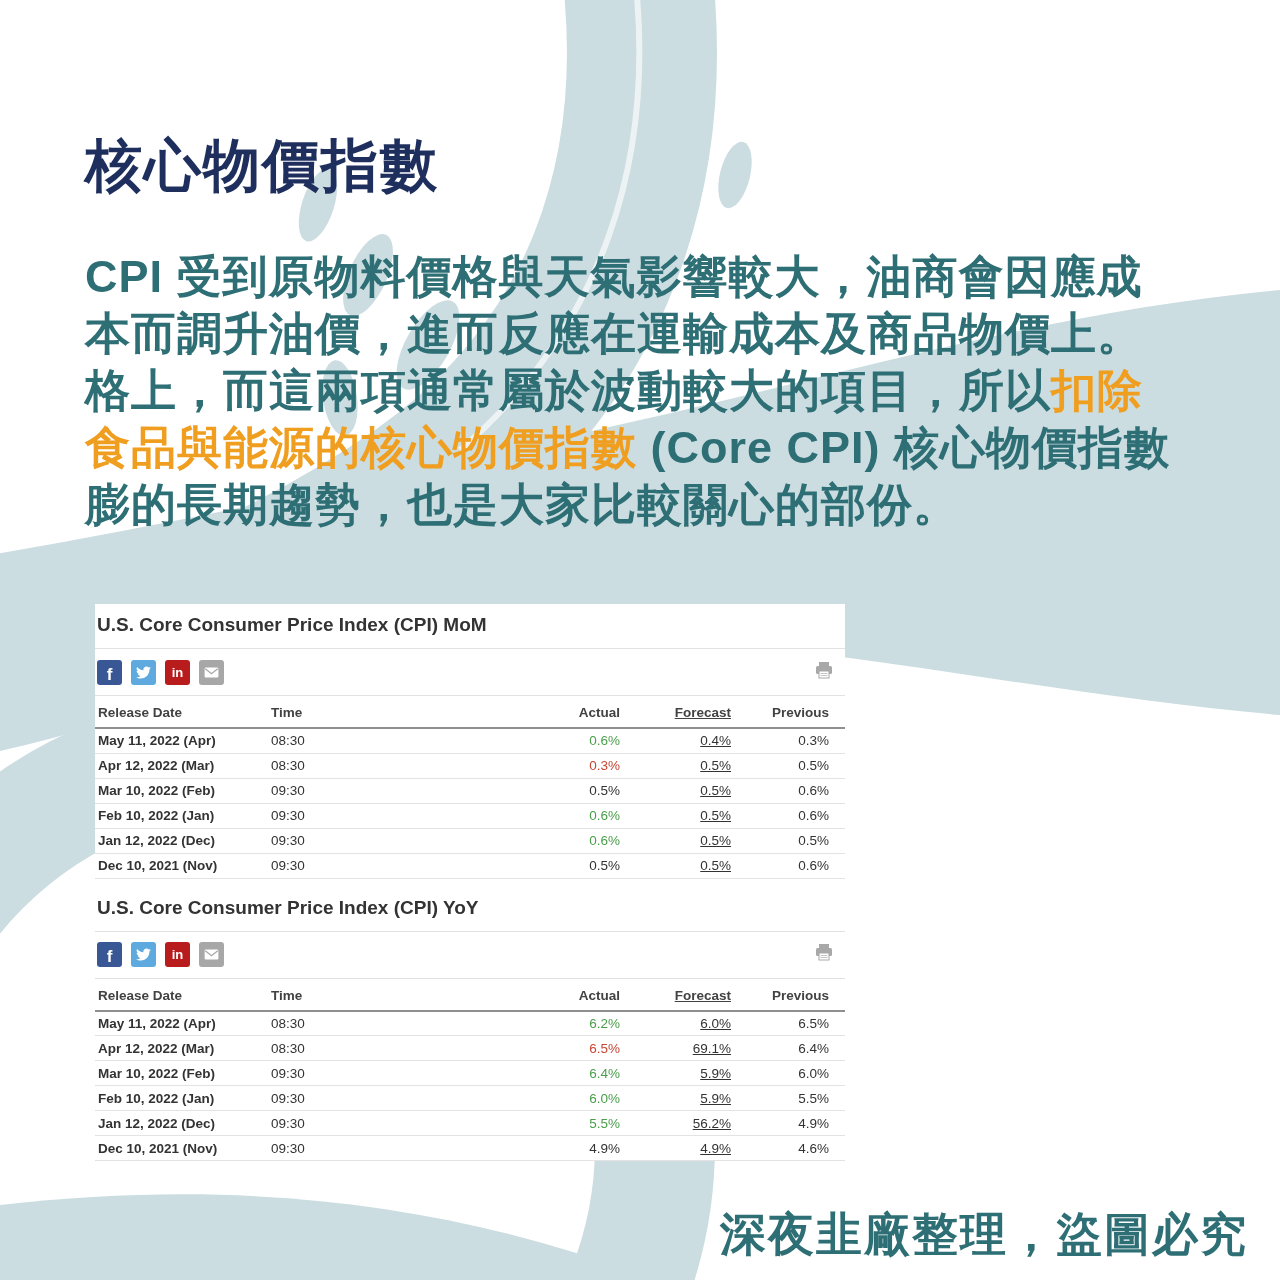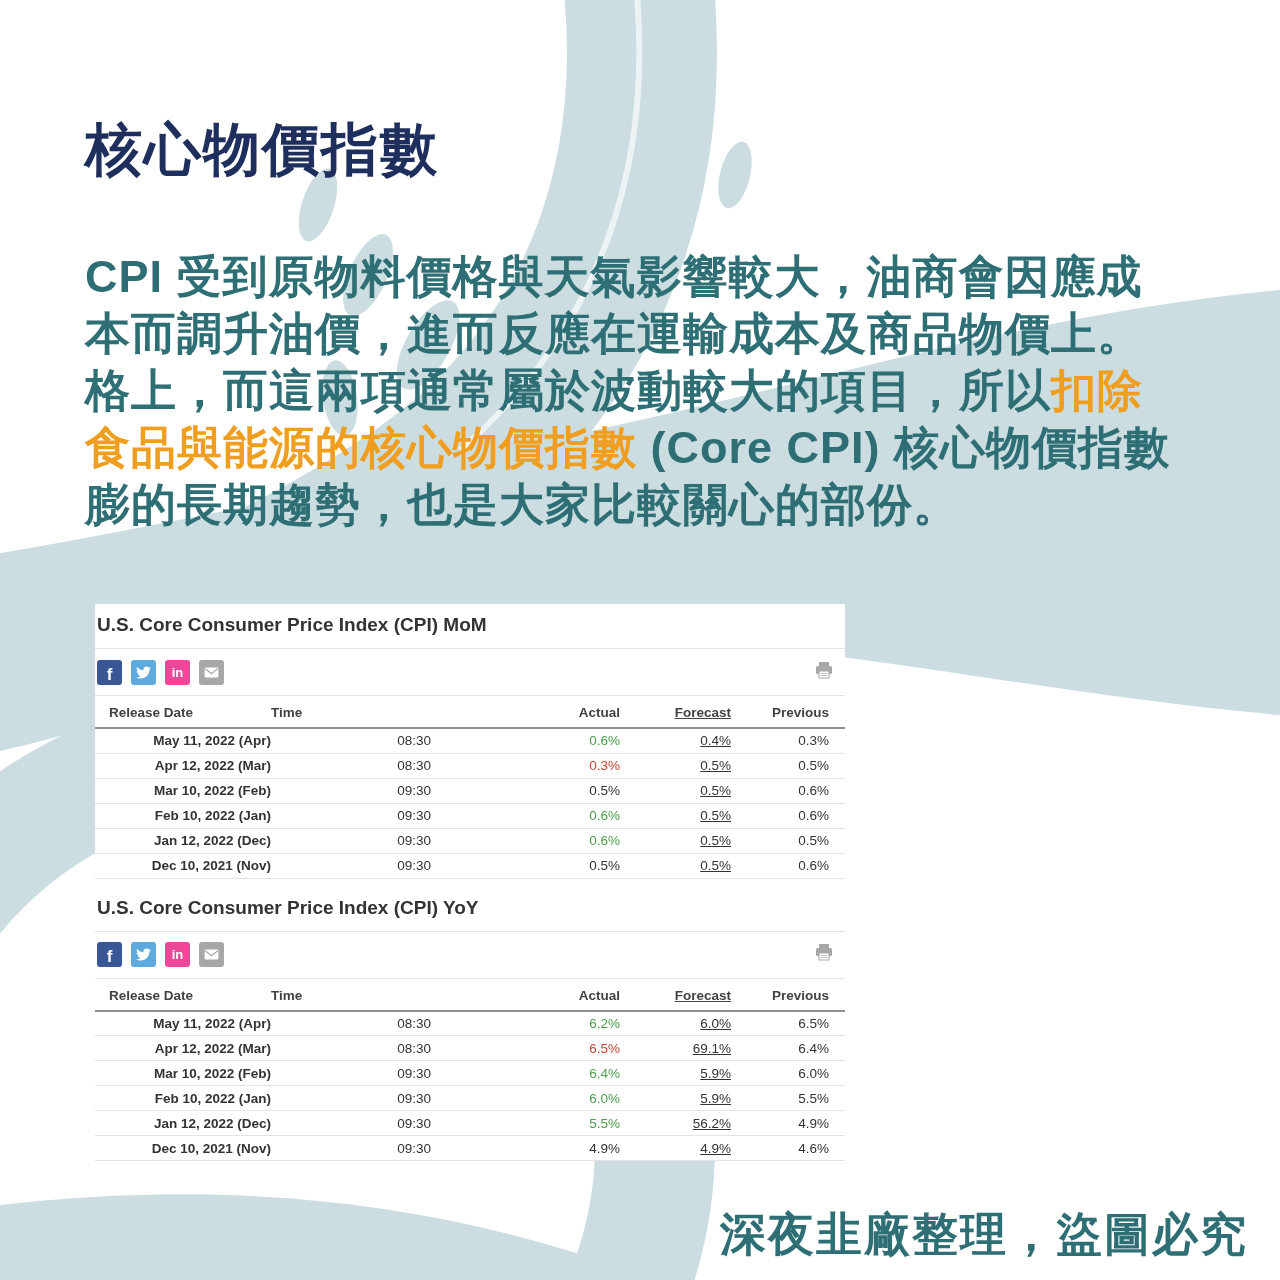--- a/index.html
+++ b/index.html
@@ -2,48 +2,48 @@
 <html><head>
 <meta charset="utf-8">
 <style>
   * { margin:0; padding:0; box-sizing:border-box; }
   html,body { width:1280px; height:1280px; overflow:hidden; background:#ffffff;
               font-family:"Liberation Sans", sans-serif; }
   .canvas { position:relative; width:1280px; height:1280px; background:#fff; }
   svg.bg { position:absolute; inset:0; z-index:0; }
   .content { position:absolute; inset:0; z-index:1; }
 
-  h1.page-title { position:absolute; left:85px; top:112px; font-size:57px; font-weight:bold;
+  h1.page-title { position:absolute; left:85px; top:128px; font-size:57px; font-weight:bold;
                   color:#1e2f5e; letter-spacing:2px; }
 
   .para { position:absolute; left:85px; top:248px; width:1130px; font-size:45px;
           font-weight:bold; line-height:57px; letter-spacing:1px; }
   .pline { display:block; white-space:nowrap; }
   .teal   { color:#2e6f75; }
   .orange { color:#f09e1f; }
 
   .card { position:absolute; left:95px; top:604px; width:750px; background:#fff; }
 
   h2.table-title { font-size:19px; font-weight:bold; color:#333; margin:10px 0 12px 2px; }
   h2.second { margin-top:18px; }
   .divider { height:1px; background:#e2e2e2; }
 
   .share-row { height:46px; display:flex; align-items:center; padding:0 2px; }
   .sicon { width:25px; height:25px; border-radius:3px; margin-right:9px;
            display:flex; align-items:center; justify-content:center; cursor:pointer; }
   .fb { background:#3a5795; } .tw { background:#5ea9dd; }
-  .li { background:#ec4899;text-align:center; } .em { background:#a7a7a7; }
+  .li { background:#b91c1c;text-align:center; } .em { background:#a7a7a7; }
   .fglyph  { color:#fff; font-weight:bold; font-size:17px; line-height:1; transform:translateY(2px); }
   .inglyph { color:#fff; font-weight:bold; font-size:13px; line-height:1; }
   .printer { margin-left:auto; margin-right:10px; cursor:pointer; opacity:.85; }
 
   table.data { width:100%; border-collapse:collapse; font-size:13.5px; color:#333; margin-top:2px; }
   table.data th { font-weight:bold; color:#424242; border-bottom:2px solid #8f8f8f; height:30px; }
-  table.data td { height:25px; border-bottom:1px solid #e3e3e3;text-align:right; }
-  .c-date { text-align:left; width:176px; padding-left:14px; font-weight:bold; }
+  table.data td { height:25px; border-bottom:1px solid #e3e3e3; }
+  .c-date { text-align:left; width:176px; padding-left:3px; font-weight:bold; }
   .c-time { text-align:left; width:160px; }
   .c-act  { text-align:right; width:189px; }
   .c-fc   { text-align:right; width:111px;text-decoration:underline; }
   .c-prev { text-align:right; padding-right:16px; }
   td.c-time { font-weight:normal; }
   .green { color:#4a9e4a; } .red { color:#c74634; } .black { color:#333;margin-top:12px; }
 
   .watermark { position:absolute; right:32px; bottom:14px; font-size:46px; font-weight:bold;
                color:#2e6f75; letter-spacing:2px; }
 </style>

